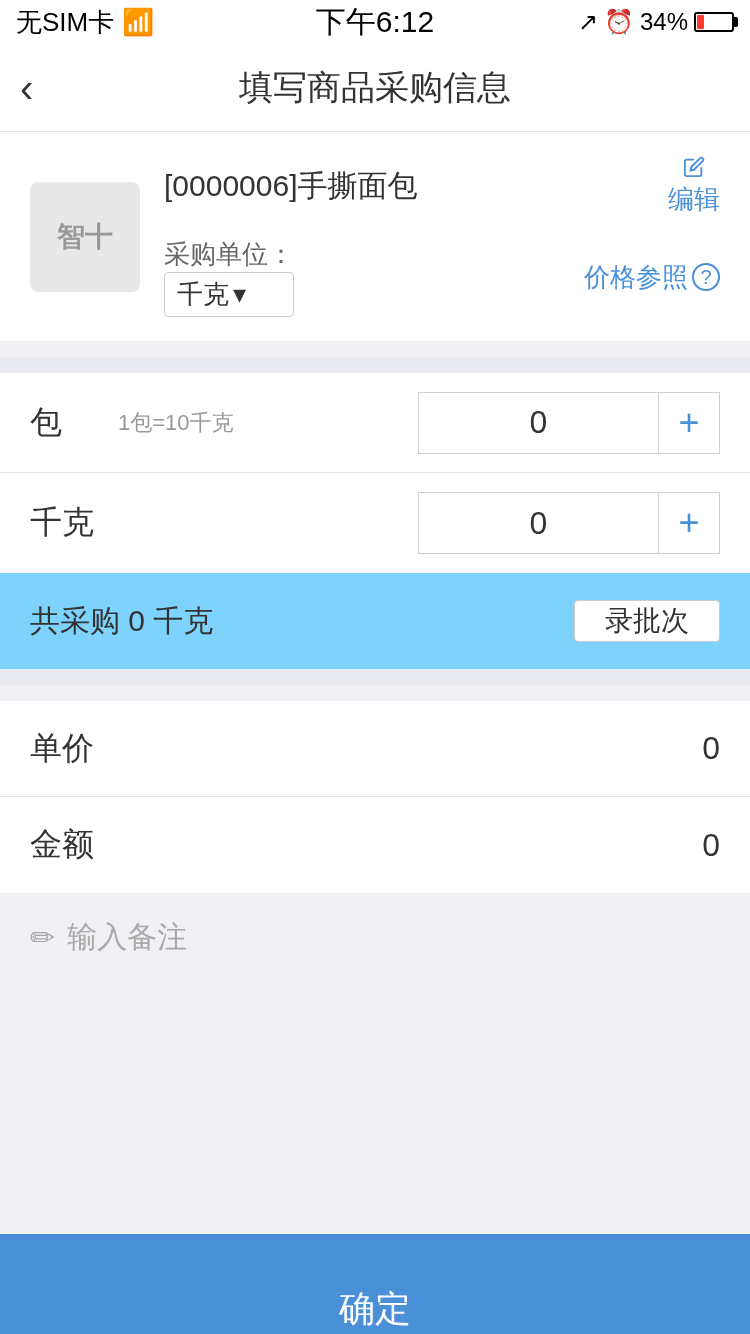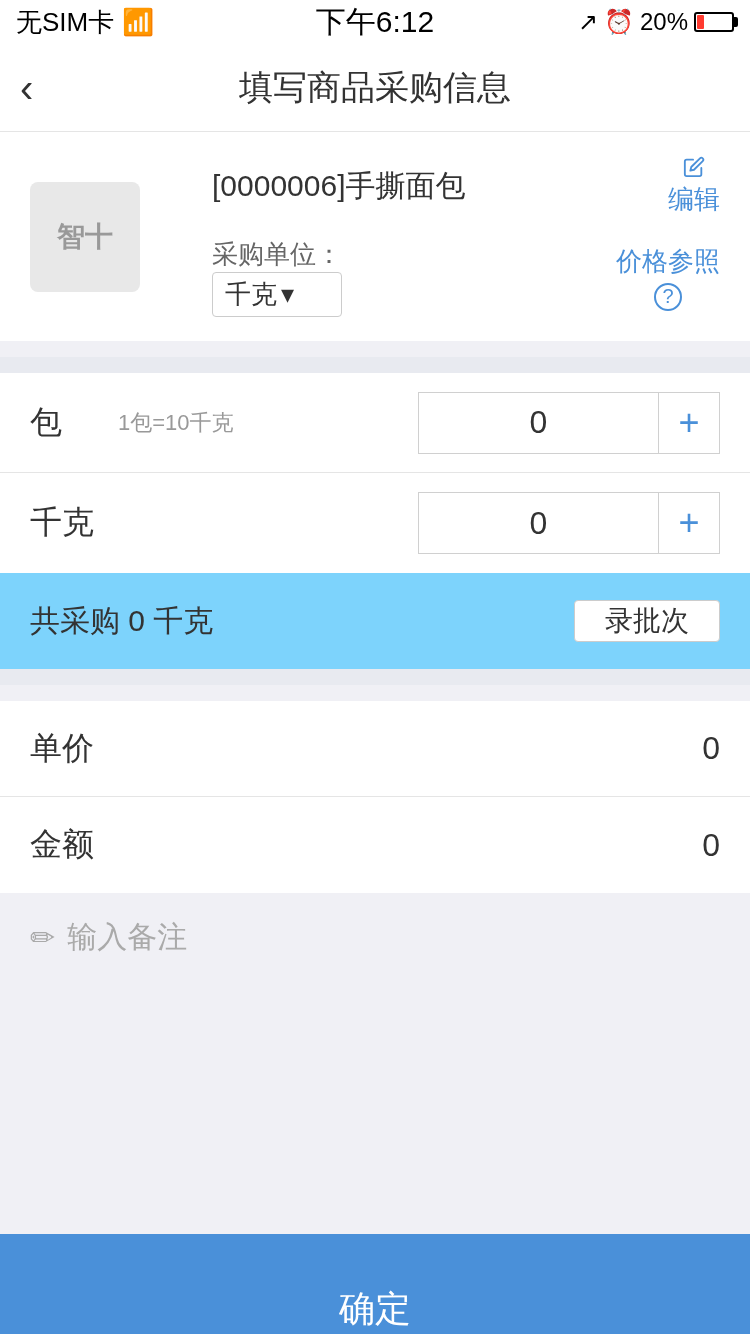--- a/index.html
+++ b/index.html
@@ -124,21 +124,20 @@
       justify-content: center;
       flex-shrink: 0;
     }
     .product-image-text {
       font-size: 28px;
       color: #999;
       font-weight: bold;
     }
     .product-info {
       flex: 1;
-      margin-left: 48px;
     }
     .product-header {
       display: flex;
       align-items: center;
       justify-content: space-between;
       margin-bottom: 20px;
     }
     .product-name {
       font-size: 30px;
       color: #333;
@@ -173,21 +172,20 @@
       gap: 4px;
       cursor: pointer;
     }
     .price-ref {
       font-size: 26px;
       color: #4a90d9;
       display: flex;
       align-items: center;
       gap: 4px;
       cursor: pointer;
-      flex-direction: column;
     }
     .price-ref-circle {
       width: 28px;
       height: 28px;
       border: 2px solid #4a90d9;
       border-radius: 50%;
       display: inline-flex;
       align-items: center;
       justify-content: center;
       font-size: 20px;
@@ -350,21 +348,21 @@
 
 <div class="status-bar">
   <div class="status-left">
     <span>无SIM卡</span>
     <span>📶</span>
   </div>
   <div class="status-center">下午6:12</div>
   <div class="status-right">
     <span>↗</span>
     <span>⏰</span>
-    <span>20%</span>
+    <span>34%</span>
     <span class="battery-icon">
       <span class="battery-body">
           <span class="battery-fill"></span>
         </span>
     </span>
   </div>
 </div>
 
 <div class="nav-bar">
   <span class="nav-back">‹</span>

